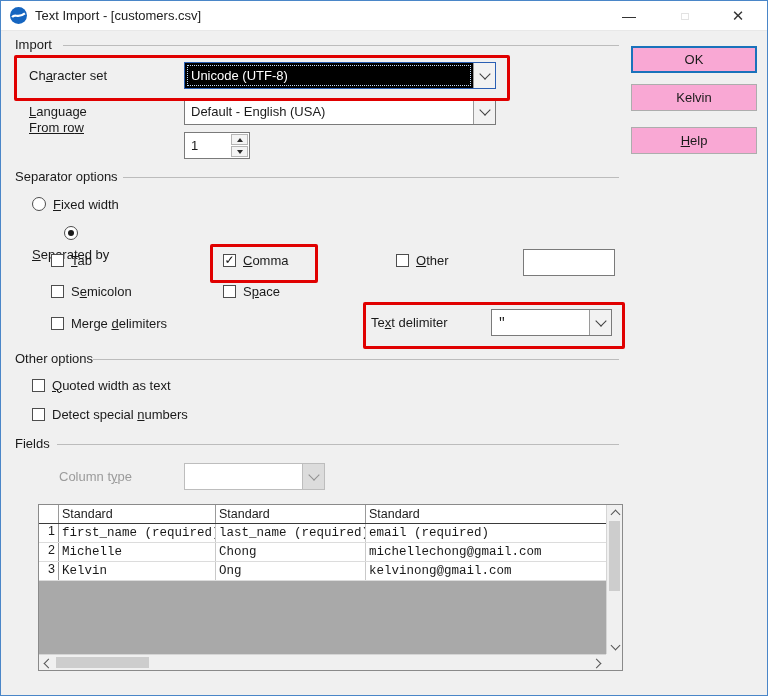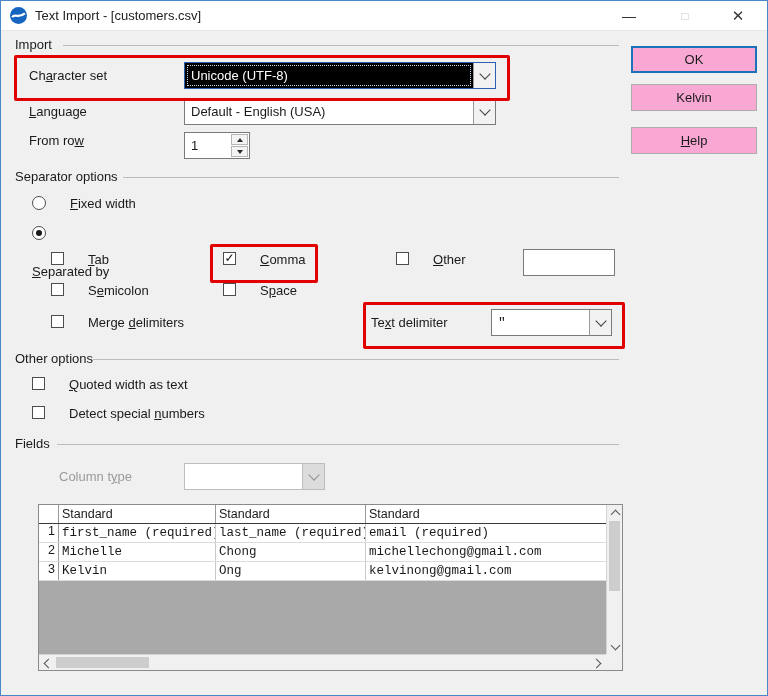--- a/index.html
+++ b/index.html
@@ -51,21 +51,21 @@
   .tri{width:0;height:0;border-left:3.5px solid transparent;border-right:3.5px solid transparent;}
   .tri.up{border-bottom:4px solid #2b2b2b;}
   .tri.down{border-top:4px solid #2b2b2b;}
 
   
   .btn{position:absolute;left:630px;width:126px;height:27px;background:#f9a8d4;border:1px solid #adadad;
        box-sizing:border-box;text-align:center;line-height:25px;color:#1a1a1a;}
   .btn.default{border:2px solid #1a72bb;line-height:23px;}
 
   
-  .opt{position:absolute;display:flex;align-items:flex-start;gap:24px;height:16px;white-space:nowrap;}
+  .opt{position:absolute;display:flex;align-items:center;gap:7px;height:16px;white-space:nowrap;}
   .cb{width:13px;height:13px;border:1px solid #4d4d4d;background:#fff;box-sizing:border-box;
       display:flex;align-items:center;justify-content:center;flex:none;}
   .cb .mark{font-size:12px;line-height:1;margin-top:-1px;color:#111;}
   .radio{width:14px;height:14px;border:1px solid #4d4d4d;border-radius:50%;background:#fff;
          box-sizing:border-box;position:relative;flex:none;}
   .radio.sel::after{content:"";position:absolute;left:3px;top:3px;width:6px;height:6px;
                     border-radius:50%;background:#1a1a1a;}
   .field{position:absolute;background:#fff;border:1px solid #7a7a7a;box-sizing:border-box;
          font:13px "Liberation Sans",sans-serif;padding:0 4px;}
 
@@ -139,21 +139,21 @@
   <div class="anno" style="left:13px;top:54px;width:490px;height:40px;"></div>
 
   <span class="flabel" style="left:28px;top:97px;line-height:27px;"><span></span><span class="mn">L</span><span>anguage</span></span>
   <div class="combo" style="left:183px;top:97px;width:312px;">
     <span class="combo-val">Default - English (USA)</span>
     <span class="combo-btn">
         <i class="chev"></i>
       </span>
   </div>
 
-  <span class="flabel" style="left:28px;top:126px;line-height:27px;"><span>From ro</span><span class="mn">w</span><span></span></span>
+  <span class="flabel" style="left:28px;top:113px;line-height:27px;text-decoration:underline;"><span>From ro</span><span class="mn">w</span><span></span></span>
   <div class="spin" style="left:183px;top:131px;width:66px;height:27px;">
     <input value="1" style="">
     <div class="spin-btns">
       <div class="spin-btn">
           <i class="tri up"></i>
         </div>
       <div class="spin-btn">
           <i class="tri down"></i>
         </div>
     </div>

